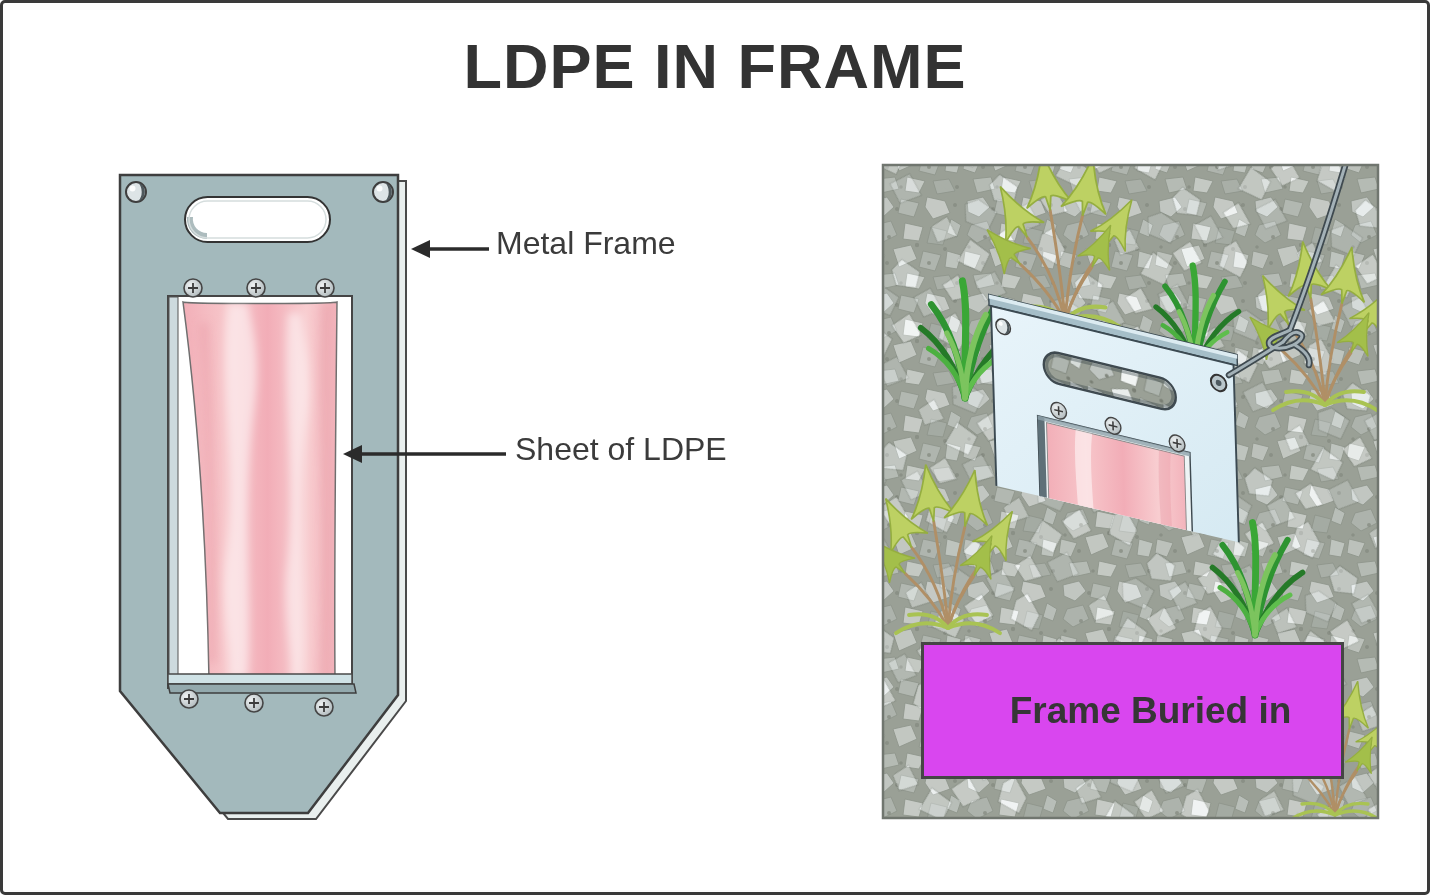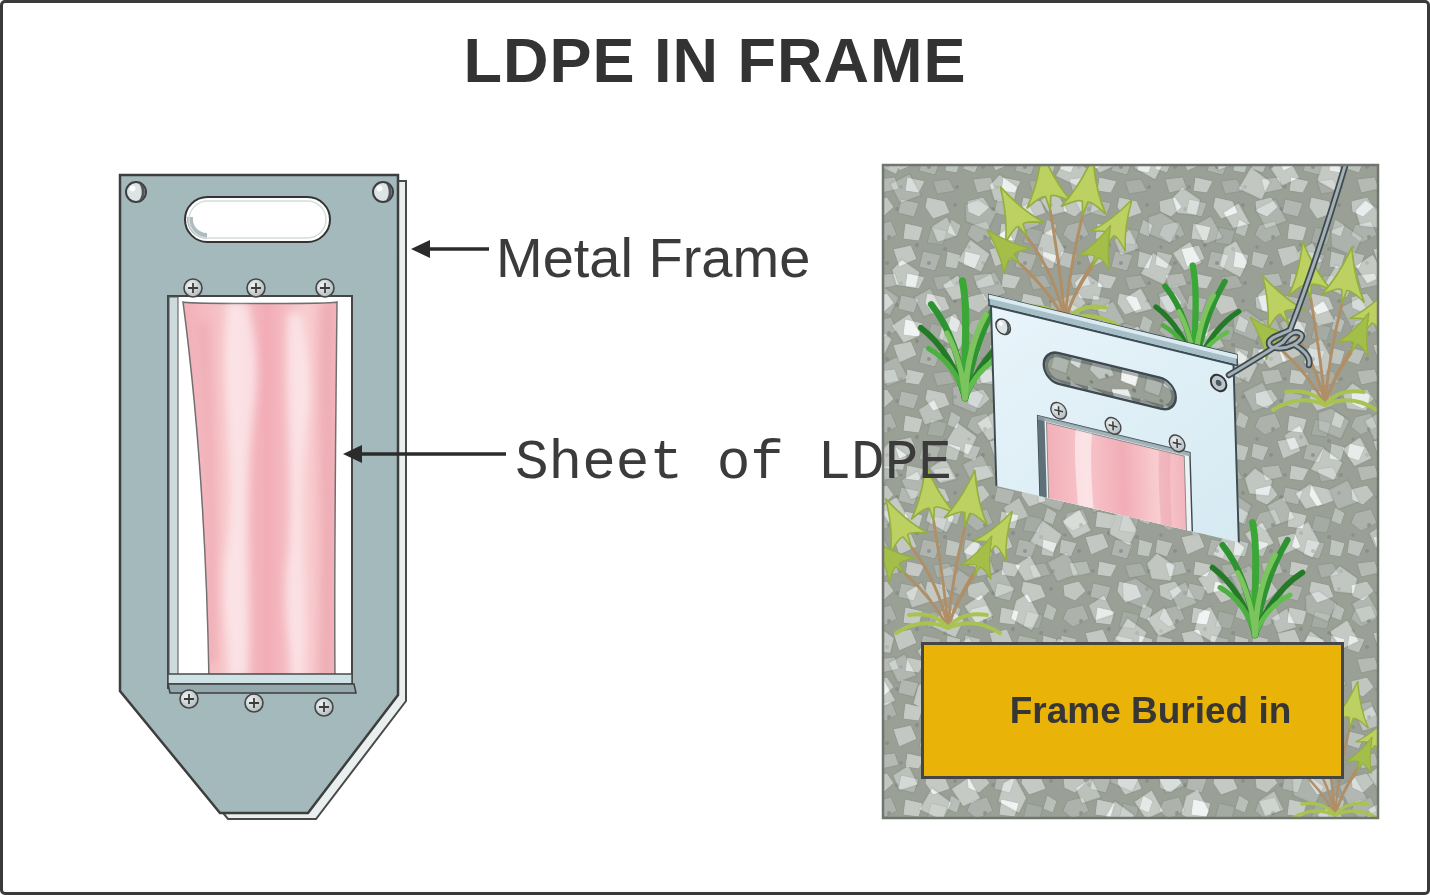--- a/index.html
+++ b/index.html
@@ -1,25 +1,25 @@
 <!DOCTYPE html>
 <html><head>
 <meta charset="utf-8">
 <style>
   html,body{margin:0;padding:0;background:#ffffff;font-family:"Liberation Sans",sans-serif;}
   .canvas{position:relative;width:1430px;height:895px;box-sizing:border-box;
           border:3px solid #3a3a3a;border-radius:5px;background:#ffffff;overflow:hidden;}
   .art{position:absolute;left:0;top:0;width:1430px;height:895px;}
-  .page-title{position:absolute;left:0;right:0;top:21px;text-align:center;
+  .page-title{position:absolute;left:0;right:0;top:27px;text-align:center;
               font-size:63px;font-weight:bold;color:#333333;letter-spacing:1px;}
-  .callout{position:absolute;font-size:56px;color:#3b3b3b;white-space:nowrap;}
+  .callout{position:absolute;font-size:32px;color:#3b3b3b;white-space:nowrap;}
   .callout-metal{left:493px;top:222px;}
-  .callout-sheet{left:512px;top:428px;font-family:Liberation Mono, monospace;}
+  .callout-sheet{left:512px;top:428px;}
   .caption-box{position:absolute;left:918px;top:639px;width:423px;height:137px;
-               box-sizing:border-box;background:#eab308;border:3px solid #454545;
+               box-sizing:border-box;background:#d946ef;border:3px solid #454545;
                display:flex;flex-direction:column;align-items:center;justify-content:center;
                text-align:center;padding-left:36px;}
   .caption-line{font-size:37px;font-weight:bold;color:#363636;line-height:1.22;white-space:nowrap;}
 </style>
 </head>
 <body>
 
 <div class="canvas">
 
 <svg class="art" width="1430" height="895" viewBox="0 0 1430 895" xmlns="http://www.w3.org/2000/svg">

